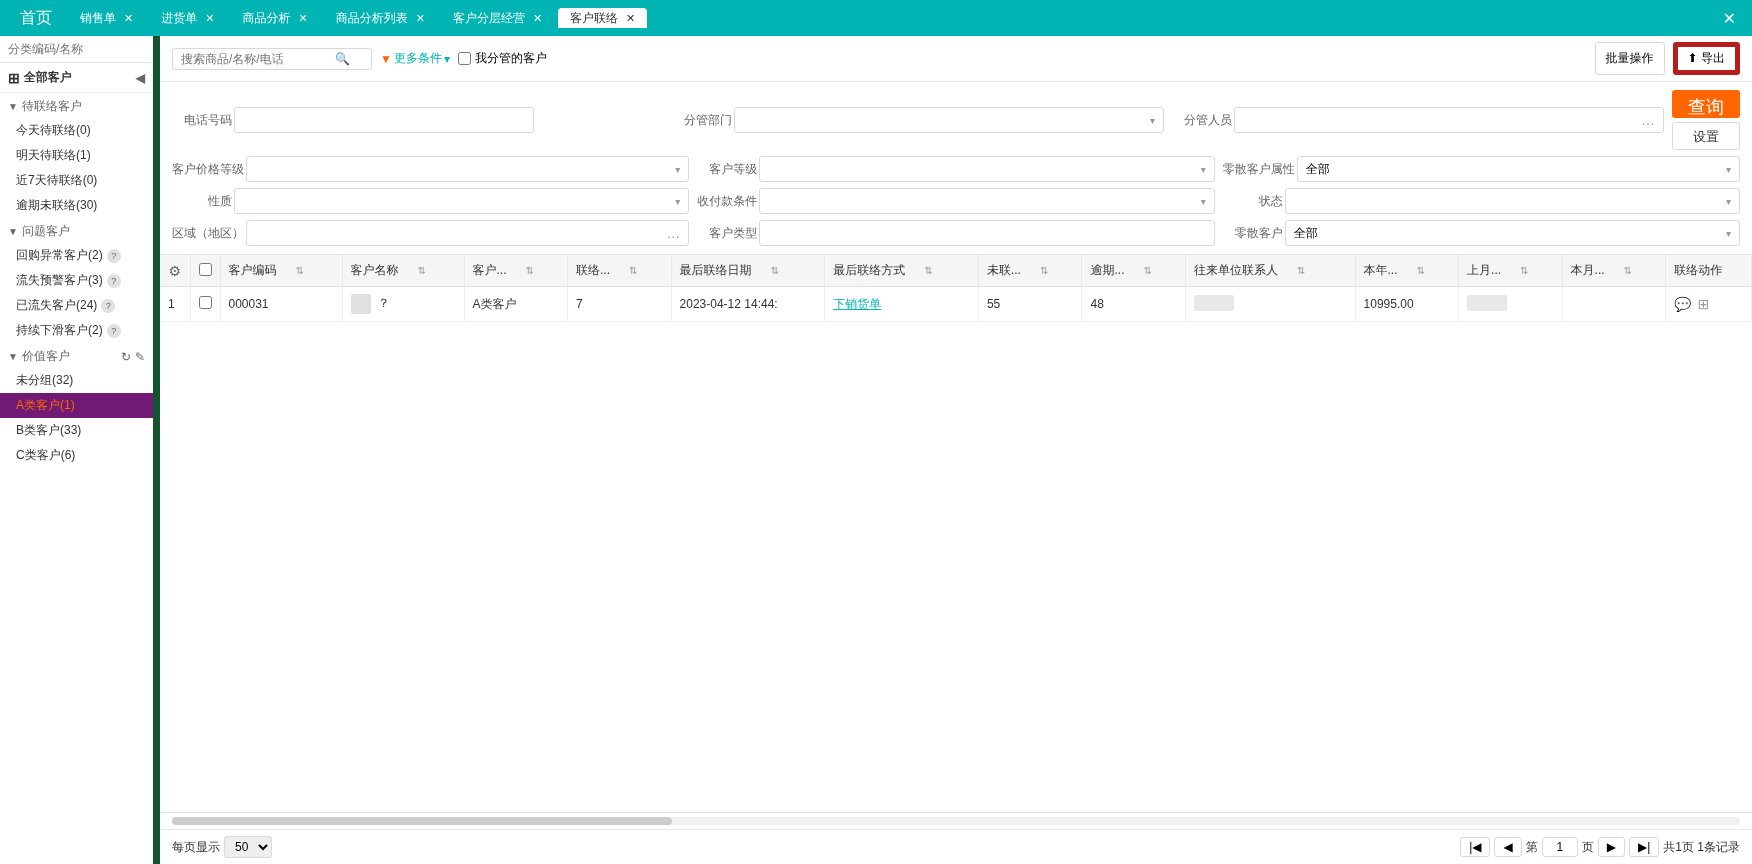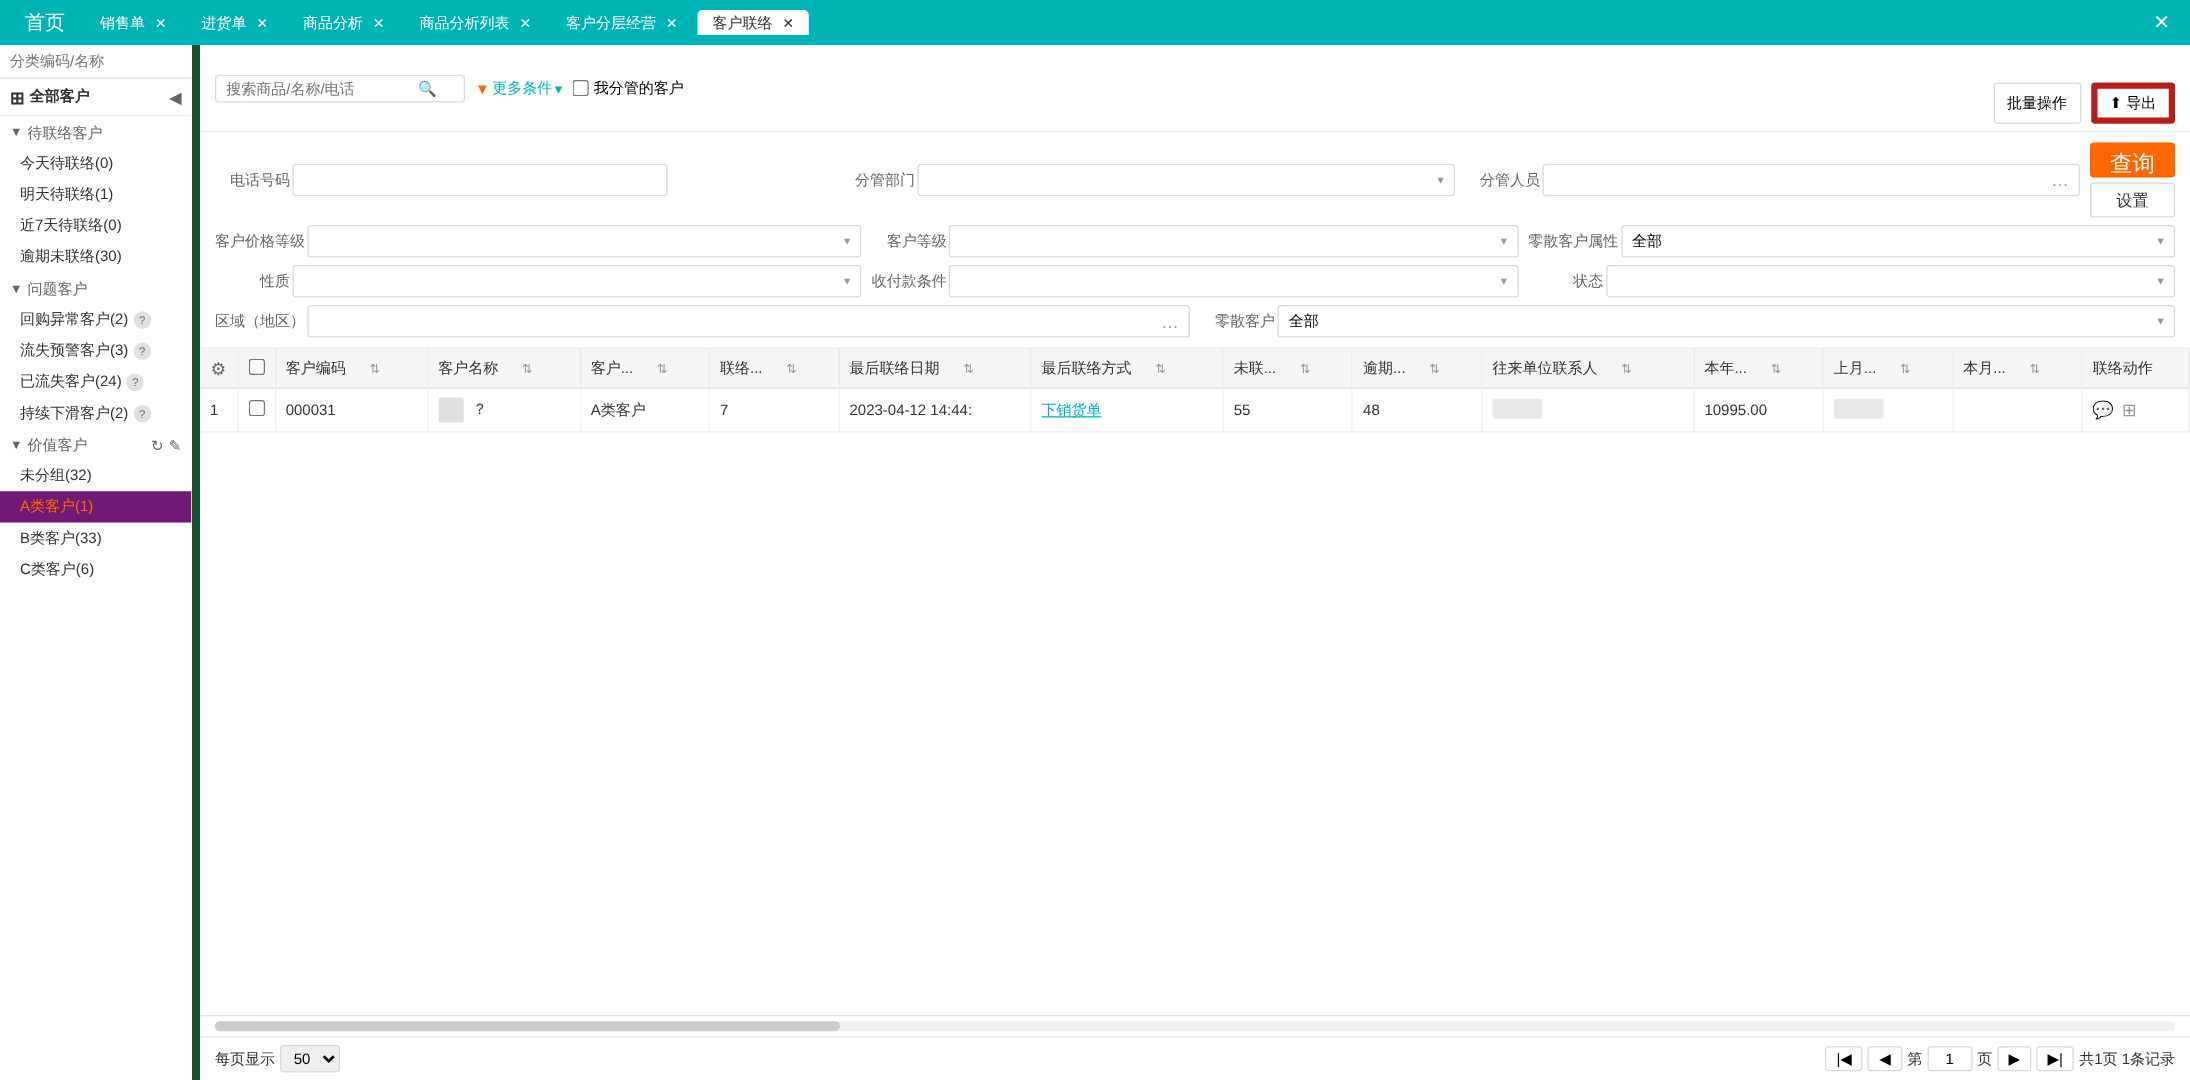--- a/index.html
+++ b/index.html
@@ -81,21 +81,21 @@
       display: flex; align-items: center; border: 1px solid #d9d9d9;
       border-radius: 3px; padding: 3px 8px; gap: 4px; width: 200px;
     }
     .filter-bar .search-box input {
       border: none; outline: none; font-size: 12px; width: 150px;
     }
     .filter-more {
       display: flex; align-items: center; color: #00b4b4; cursor: pointer; gap: 2px;
     }
     .filter-checkbox { display: flex; align-items: center; gap: 4px; }
-    .filter-bar-right { margin-left: auto; display: flex; gap: 8px; margin-top: 24px; }
+    .filter-bar-right { margin-left: auto; display: flex; gap: 8px; }
     .btn-batch { border: 1px solid #d9d9d9; background: #fff; padding: 3px 10px; cursor: pointer; border-radius: 3px; }
     .btn-export { border: 5px solid #b91c1c; background: #fff; padding: 3px 10px; cursor: pointer; border-radius: 3px; }
 
     
     .advanced-filter {
       background: #fff; border-bottom: 1px solid #e8e8e8;
       padding: 8px 12px;
     }
     .filter-row { display: flex; align-items: center; gap: 8px; margin-bottom: 6px; }
     .filter-row:last-child { margin-bottom: 0; }
@@ -386,20 +386,26 @@
           </div>
         </div>
       </div>
 
       <div class="filter-row">
         <div class="filter-field">
           <span class="filter-label">区域（地区）</span>
           <div class="filter-select">
             <span></span>
             <span class="dots">…</span>
+          </div>
+        </div>
+        <div class="filter-field">
+          <span class="filter-label">客户类型</span>
+          <div class="filter-select" style="flex:2;">
+            <span></span>
           </div>
         </div>
         <div class="filter-field">
           <span class="filter-label">零散客户</span>
           <div class="filter-select">
             <span>全部</span>
             <span class="down-arrow">▾</span>
           </div>
         </div>
       </div>

